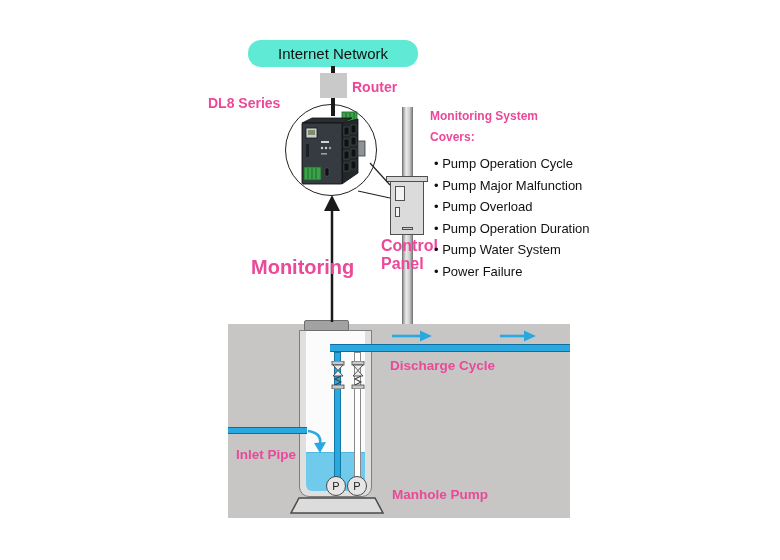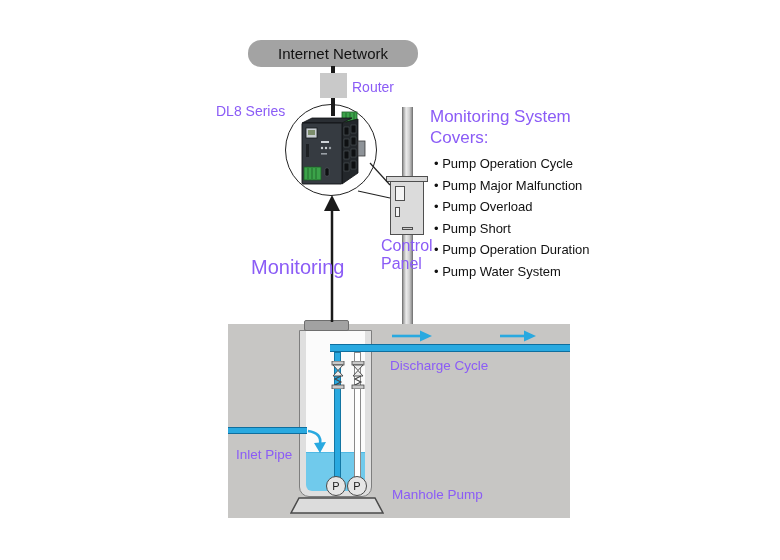--- a/index.html
+++ b/index.html
@@ -1,27 +1,27 @@
 <!DOCTYPE html>
 <html><head>
 <meta charset="utf-8">
 <style>
   html,body{margin:0;padding:0;background:#fff;}
   .stage{position:relative;width:780px;height:560px;background:#ffffff;overflow:hidden;
          font-family:"Liberation Sans", sans-serif;color:#111;}
   .abs{position:absolute;}
-  .lbl{position:absolute;color:#8b5cf6;white-space:pre-line;}
-
-  
-  .inet-pill{left:248px;top:40px;width:170px;height:27px;background:#a3a3a3;border-radius:13px;
+  .lbl{position:absolute;color:#ec4899;white-space:pre-line;font-weight:bold;}
+
+  
+  .inet-pill{left:248px;top:40px;width:170px;height:27px;background:#5eead4;border-radius:13px;
              display:flex;align-items:center;justify-content:center;font-size:15px;}
   .link-seg1{left:331px;top:66px;width:4px;height:8px;background:#1a1a1a;}
   .router-box{left:320px;top:73px;width:27px;height:25px;background:#c9c9c9;}
   .router-lbl{left:352px;top:79px;font-size:14px;}
-  .dl8-lbl{left:216px;top:95px;font-size:14px;margin-top:8px;}
+  .dl8-lbl{left:208px;top:95px;font-size:14px;}
 
   
   .pole{left:402px;top:107px;width:11px;height:217px;
         background:linear-gradient(to right,#969696,#ececec 35%,#cfcfcf 70%,#8d8d8d);
         border-left:1px solid #7a7a7a;border-right:1px solid #7a7a7a;box-sizing:border-box;}
   .panel-lip{left:386px;top:176px;width:42px;height:6px;background:#d7d7d7;border:1px solid #4f4f4f;box-sizing:border-box;}
   .panel-box{left:390px;top:181px;width:34px;height:54px;background:#dbdbdb;border:1px solid #4f4f4f;box-sizing:border-box;}
   .panel-win1{left:395px;top:186px;width:10px;height:15px;background:#f4f4f4;border:1px solid #4f4f4f;box-sizing:border-box;}
   .panel-win2{left:395px;top:207px;width:5px;height:10px;background:#f4f4f4;border:1px solid #4f4f4f;box-sizing:border-box;}
   .panel-slot{left:402px;top:227px;width:11px;height:3px;background:#cfcfcf;border:1px solid #4f4f4f;box-sizing:border-box;}
@@ -32,21 +32,21 @@
                   border-radius:50%;box-sizing:border-box;}
   .link-seg2{left:331px;top:98px;width:4px;height:18px;background:#1a1a1a;}
   .device-svg{left:298px;top:111px;}
   .leader-svg{left:350px;top:155px;}
 
   
   .monitor-arrow{left:319px;top:195px;}
   .monitor-lbl{left:251px;top:256px;font-size:20px;}
 
   
-  .cover-head{left:430px;top:106px;font-size:17px;line-height:21px;}
+  .cover-head{left:430px;top:106px;font-size:12px;line-height:21px;}
   .cover-list{left:430px;top:149px;margin:4px;padding:0;list-style:none;font-size:13px;line-height:21.5px;}
   .cover-list li::before{content:"\2022\00a0";}
 
   
   .ground{left:228px;top:324px;width:342px;height:194px;background:#c7c6c4;}
   .tank-outer{left:299px;top:330px;width:73px;height:167px;background:#dfdfdf;border:1.5px solid #7e7e7e;
               border-radius:0 0 10px 10px;box-sizing:border-box;}
   .tank-cavity{left:306px;top:331px;width:59px;height:159px;background:#fbfbfb;border-radius:0 0 6px 6px;}
   .tank-water{left:306px;top:452px;width:59px;height:38px;background:#70caec;border-top:1px solid #4fb8e4;
               border-radius:0 0 6px 6px;}
@@ -195,18 +195,18 @@
     <polygon points="13,0 5,16 21,16" fill="#1a1a1a"></polygon>
   </svg>
   <div class="lbl monitor-lbl">Monitoring</div>
 
   <div class="lbl cover-head">Monitoring System
 Covers:</div>
   <ul class="abs cover-list">
     <li>Pump Operation Cycle</li>
     <li>Pump Major Malfunction</li>
     <li>Pump Overload</li>
-    <li>Pump Short</li>
     <li>Pump Operation Duration</li>
     <li>Pump Water System</li>
+    <li>Power Failure</li>
   </ul>
 
 </div>
 
 </body></html>

